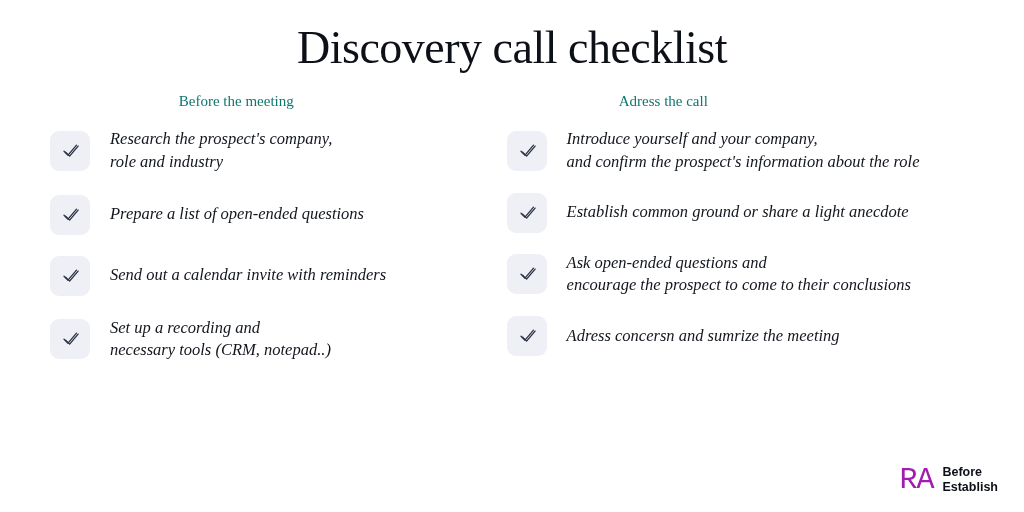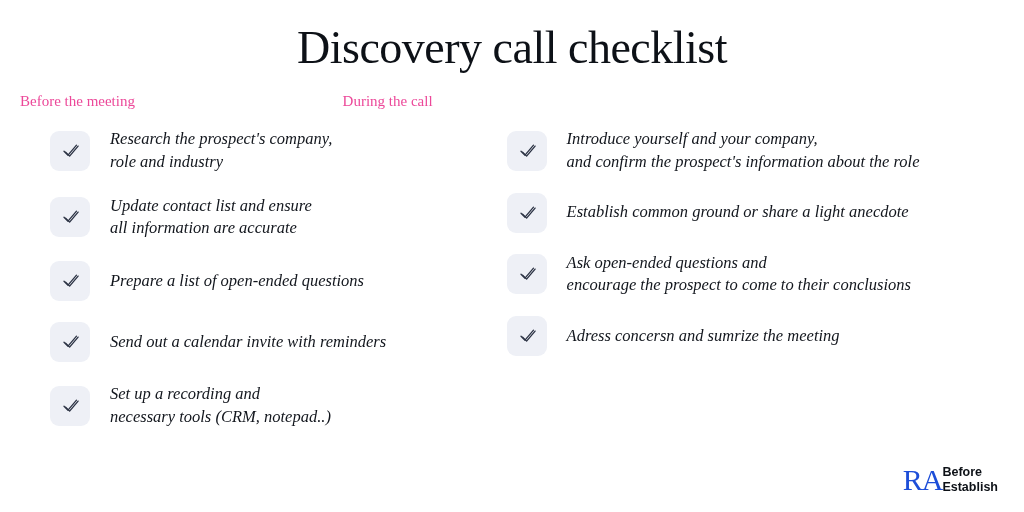--- a/index.html
+++ b/index.html
@@ -44,22 +44,23 @@
     width: 430px;
     padding-left: 10px;
   }
   .col-right {
     width: 554px;
     padding-left: 10px;
   }
   .col-head {
     font-family: "Liberation Serif", serif;
     font-size: 15px;
-    color: #ec4899;
+    color: #0f766e;
     margin: 0 0 18px 0;
+    text-align: center;
   }
   .col-left .col-head {
     margin-left: -30px;
   }
   .col-right .col-head {
     margin-left: -120px;
   }
   .items {
     list-style: none;
     margin: 0;
@@ -98,24 +99,25 @@
     white-space: pre-line;
   }
   .brand {
     position: absolute;
     right: 26px;
     bottom: 16px;
     display: flex;
     align-items: center;
   }
   .brand-mark {
-    font-family: Liberation Serif, serif;
+    font-family: Liberation Mono, monospace;
     font-size: 30px;
     letter-spacing: -1px;
-    color: #1d4ed8;
+    color: #a21caf;
+    margin-right: 9px;
     line-height: 1;
   }
   .brand-text {
     font-family: "Liberation Sans", sans-serif;
     font-size: 12.5px;
     font-weight: bold;
     line-height: 1.25;
     color: #0d1117;
   }
 </style>
@@ -141,30 +143,20 @@
           <span class="item-text">Research the prospect's company,
  role and industry</span>
         </li>
         <li class="item">
           <span class="check-box">
             <svg width="22" height="22" viewBox="0 0 22 22">
                 <path d="M5 11.2 L9 15.2 L17.5 5.2" fill="none" stroke="#2b3243" stroke-width="1.3" stroke-linecap="round" stroke-linejoin="round"></path>
                 <path d="M5 11.2 L9 15.2 L17.5 5.2" fill="none" stroke="#2b3243" stroke-width="1.3" stroke-linecap="round" stroke-linejoin="round" transform="translate(1.6,0.9)"></path>
               </svg>
           </span>
-          <span class="item-text">Update contact list and ensure
-all information are accurate</span>
-        </li>
-        <li class="item">
-          <span class="check-box">
-            <svg width="22" height="22" viewBox="0 0 22 22">
-                <path d="M5 11.2 L9 15.2 L17.5 5.2" fill="none" stroke="#2b3243" stroke-width="1.3" stroke-linecap="round" stroke-linejoin="round"></path>
-                <path d="M5 11.2 L9 15.2 L17.5 5.2" fill="none" stroke="#2b3243" stroke-width="1.3" stroke-linecap="round" stroke-linejoin="round" transform="translate(1.6,0.9)"></path>
-              </svg>
-          </span>
           <span class="item-text">Prepare a list of open-ended questions</span>
         </li>
         <li class="item">
           <span class="check-box">
             <svg width="22" height="22" viewBox="0 0 22 22">
                 <path d="M5 11.2 L9 15.2 L17.5 5.2" fill="none" stroke="#2b3243" stroke-width="1.3" stroke-linecap="round" stroke-linejoin="round"></path>
                 <path d="M5 11.2 L9 15.2 L17.5 5.2" fill="none" stroke="#2b3243" stroke-width="1.3" stroke-linecap="round" stroke-linejoin="round" transform="translate(1.6,0.9)"></path>
               </svg>
           </span>
           <span class="item-text">Send out a calendar invite with reminders</span>
@@ -176,21 +168,21 @@
                 <path d="M5 11.2 L9 15.2 L17.5 5.2" fill="none" stroke="#2b3243" stroke-width="1.3" stroke-linecap="round" stroke-linejoin="round" transform="translate(1.6,0.9)"></path>
               </svg>
           </span>
           <span class="item-text">Set up a recording and
 necessary tools (CRM, notepad..)</span>
         </li>
       </ul>
     </div>
 
     <div class="col col-right">
-      <div class="col-head">During the call</div>
+      <div class="col-head">Adress the call</div>
       <ul class="items">
         <li class="item">
           <span class="check-box">
             <svg width="22" height="22" viewBox="0 0 22 22">
                 <path d="M5 11.2 L9 15.2 L17.5 5.2" fill="none" stroke="#2b3243" stroke-width="1.3" stroke-linecap="round" stroke-linejoin="round"></path>
                 <path d="M5 11.2 L9 15.2 L17.5 5.2" fill="none" stroke="#2b3243" stroke-width="1.3" stroke-linecap="round" stroke-linejoin="round" transform="translate(1.6,0.9)"></path>
               </svg>
           </span>
           <span class="item-text">Introduce yourself and your company,
 and confirm the prospect's information about the role</span>

